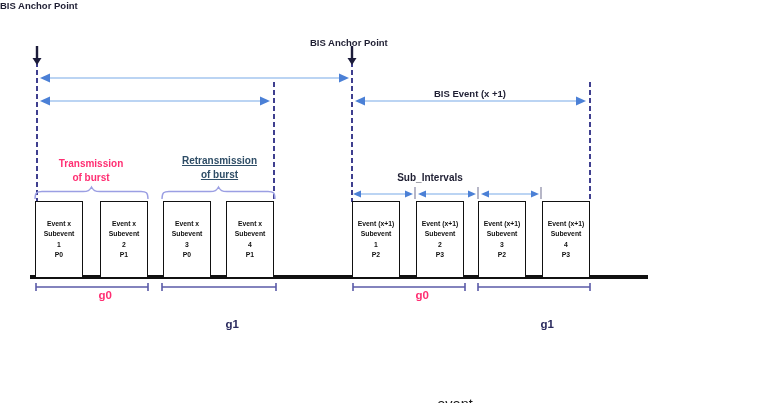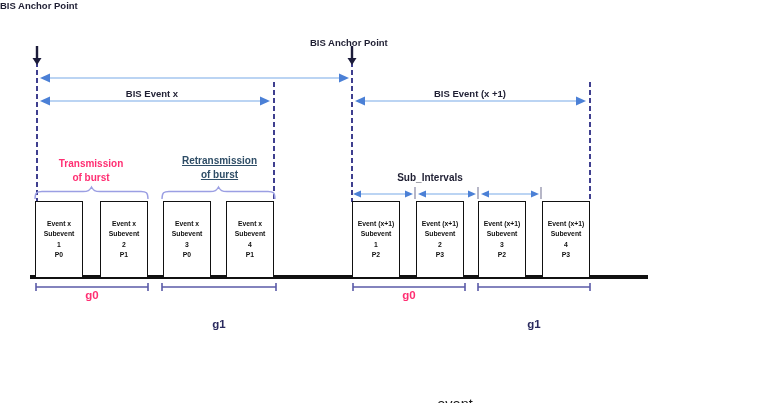--- a/index.html
+++ b/index.html
@@ -15,21 +15,21 @@
   .anchor{stroke:var(--anchor_arrow);stroke-width:2.4;}
   .anchor-head{fill:var(--anchor_arrow);}
   .base{fill:var(--baseline);}
   .dlabel{position:absolute;font-weight:bold;color:var(--navy_text);
           font-size:9.5px;white-space:nowrap;}
   .center{text-align:center;}
   .pink{color:var(--pink);}
   .slate{color:var(--slate);text-decoration:underline;}
   .gnavy{color:var(--g1_navy);margin-top:29px;}
   .small{font-size:10px;line-height:1.4;}
-  .glabel{position:absolute;font-weight:bold;font-size:11.5px;width:40px;text-align:center;}
+  .glabel{position:absolute;font-weight:bold;font-size:11.5px;width:40px;text-align:right;}
   .box{position:absolute;top:201px;width:48px;height:77px;background:#fff;
        border:1.6px solid var(--box_border);box-sizing:border-box;
        display:flex;flex-direction:column;justify-content:center;
        text-align:center;font-size:6.8px;font-weight:bold;line-height:1.5;color:#111;}
   .note{position:absolute;font-size:14.5px;color:var(--note_text);white-space:nowrap;}
   .pre{white-space:pre;}
 </style>
 </head>
 <body>
 
@@ -80,21 +80,20 @@
     <polygon class="ahead" points="539,194 531,190.5 531,197.5"></polygon>
 
     <path class="gspan" d="M36 283 L36 291 M36 287 L148 287 M148 283 L148 291"></path>
     <path class="gspan" d="M162 283 L162 291 M162 287 L276 287 M276 283 L276 291"></path>
     <path class="gspan" d="M353 283 L353 291 M353 287 L465 287 M465 283 L465 291"></path>
     <path class="gspan" d="M478 283 L478 291 M478 287 L590 287 M590 283 L590 291"></path>
   </svg>
 
   <div class="dlabel" style="left:0;top:37;">BIS Anchor Point</div>
   <div class="dlabel" style="left:310px;top:37px;">BIS Anchor Point</div>
-  <div class="dlabel center" style="left:92px;top:88px;width:120px;">BIS Event x</div>
   <div class="dlabel center" style="left:410px;top:88px;width:120px;">BIS Event (x +1)</div>
 
   <div class="dlabel center small pink" style="left:46px;top:157px;width:90px;">
     <div>Transmission</div>
     <div>of burst</div>
   </div>
   <div class="dlabel center small slate" style="left:172px;top:154px;width:95px;">
     <div>Retransmission</div>
     <div>of burst</div>
   </div>

